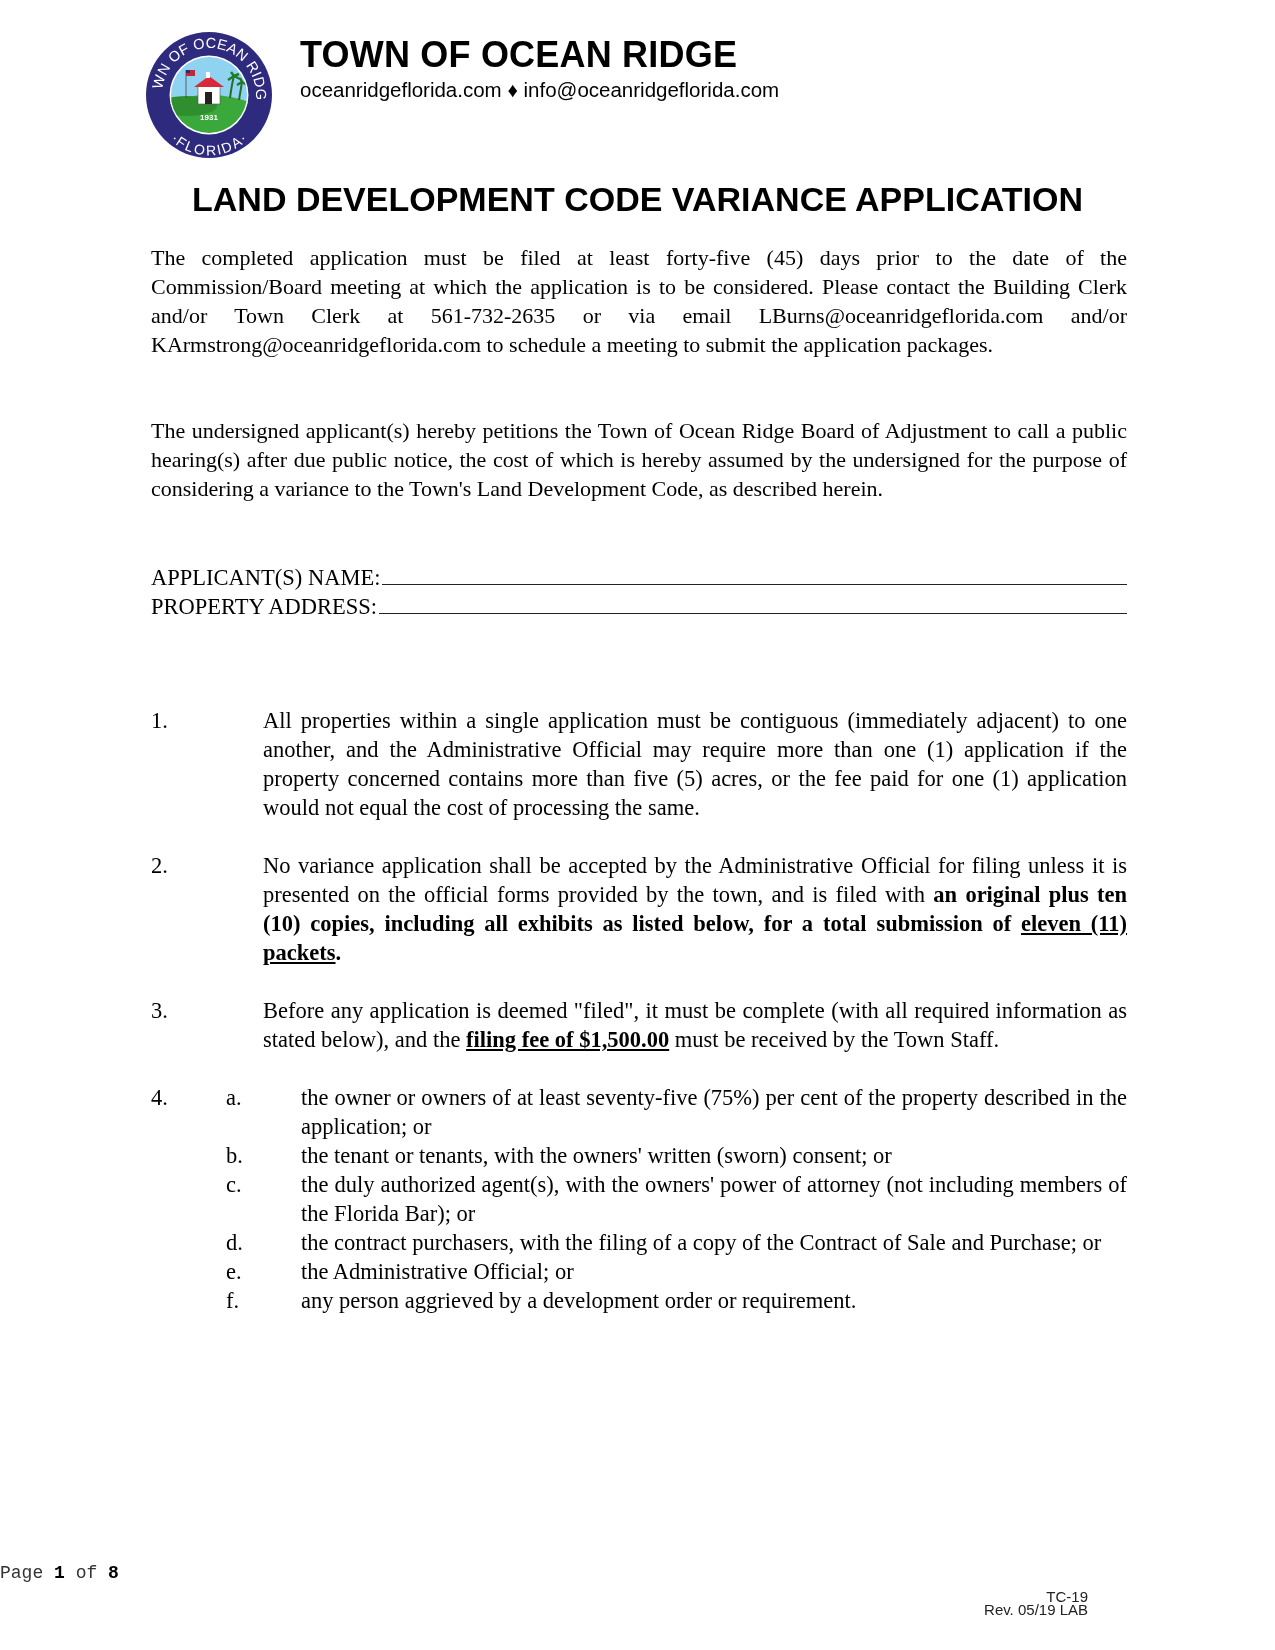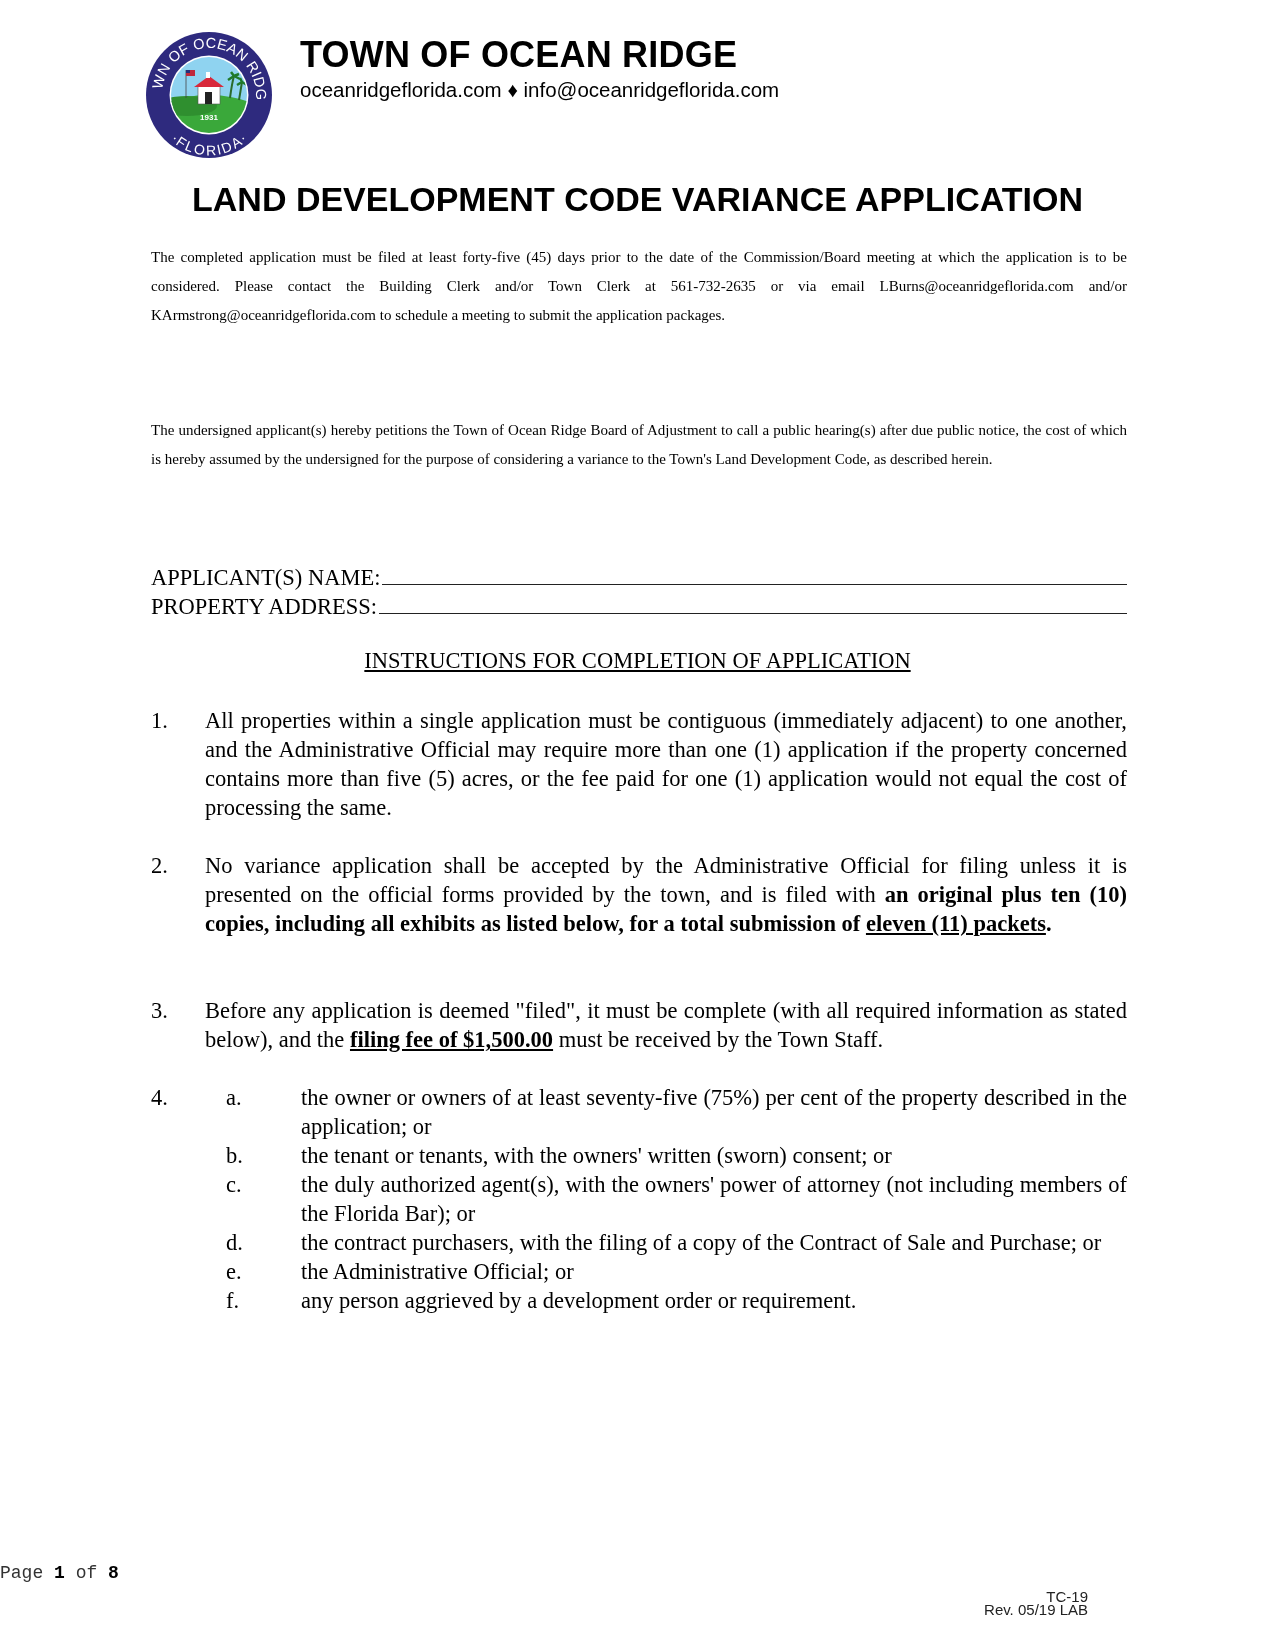--- a/index.html
+++ b/index.html
@@ -10,38 +10,38 @@
   .seal { position: absolute; left: 142px; top: 28px; width: 134px; height: 134px; }
   .letterhead { position: absolute; left: 300px; top: 34px; font-family: "Liberation Sans", sans-serif; }
   .town-name { font-weight: bold; font-size: 36px; line-height: 42px; letter-spacing: 0.2px; }
   .lh-line { font-size: 20.5px; line-height: 27px; }
 
   .doc-title { position: absolute; left: 0; width: 1275px; top: 180px; text-align: center;
     font-family: "Liberation Sans", sans-serif; font-weight: bold; font-size: 34px; }
 
   
   .body { position: absolute; left: 151px; width: 976px; font-family: "Liberation Serif", serif;
-    font-size: 15px; line-height: 29px; }
+    font-size: 22px; line-height: 29px; }
   .justify { text-align: justify; }
   .p1 { top: 243px; }
   .p2 { top: 416px; }
 
   .field-row { position: absolute; left: 151px; width: 976px; font-family: "Liberation Serif", serif;
     font-size: 22.5px; line-height: 29px; display: flex; align-items: baseline; }
   .field-row .line { flex: 1; border-bottom: 1.5px solid #222; height: 20px; margin-left: 2px; }
   .f1 { top: 563px; }
   .f2 { top: 592px; }
 
   .instr-title { position: absolute; left: 0; width: 1275px; top: 648px; text-align: center;
     font-family: "Liberation Serif", serif; font-size: 22.5px; text-decoration: underline; }
 
   .item { position: absolute; left: 151px; width: 976px; font-family: "Liberation Serif", serif;
     font-size: 22.5px; line-height: 29px; }
   .item .num { position: absolute; left: 0; top: 0; }
-  .item .txt { margin-left: 54px; text-align: justify; }
+  .item .txt { margin-left: 112px; text-align: justify; }
   .i1 { top: 706px; }
   .i2 { top: 851px; }
   .i3 { top: 996px; }
   .i4 { top: 1083px; }
 
   .sub { position: relative; margin-left: 75px; }
   .sub .letter { position: absolute; left: 0; top: 0; }
   .sub .stxt { margin-left: 75px; text-align: justify; }
 
   b.u, .bu { font-weight: bold; text-decoration: underline; }
@@ -106,21 +106,20 @@
 
   <div class="field-row f2">
     <span>PROPERTY ADDRESS:</span>
     <span class="line"></span>
   </div>
   <div class="field-row f1">
     <span>APPLICANT(S) NAME:</span>
     <span class="line"></span>
   </div>
 
-  <div class="instr-title">INSTRUCTIONS FOR COMPLETION OF APPLICATION</div>
 
   <div class="item i1">
     <span class="num">1.</span>
     <div class="txt">All properties within a single application must be contiguous (immediately adjacent) to one another, and the Administrative Official may require more than one (1) application if the property concerned contains more than five (5) acres, or the fee paid for one (1) application would not equal the cost of processing the same.</div>
   </div>
 
   <div class="item i2">
     <span class="num">2.</span>
     <div class="txt"><span>No variance application shall be accepted by the Administrative Official for filing unless it is presented on the official forms provided by the town, and is filed with </span><b>an original plus ten (10) copies, including all exhibits as listed below, for a total submission of </b><span class="bu">eleven (11) packets</span><b>.</b></div>
   </div>

